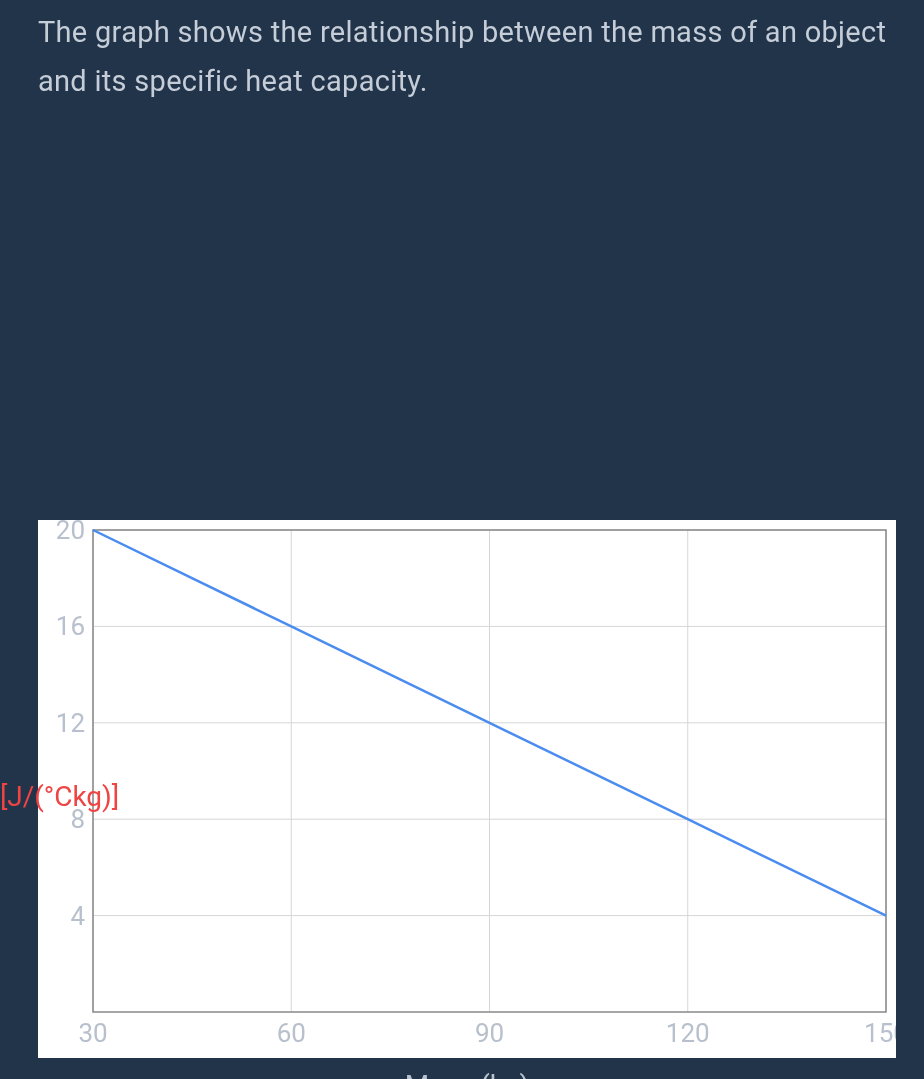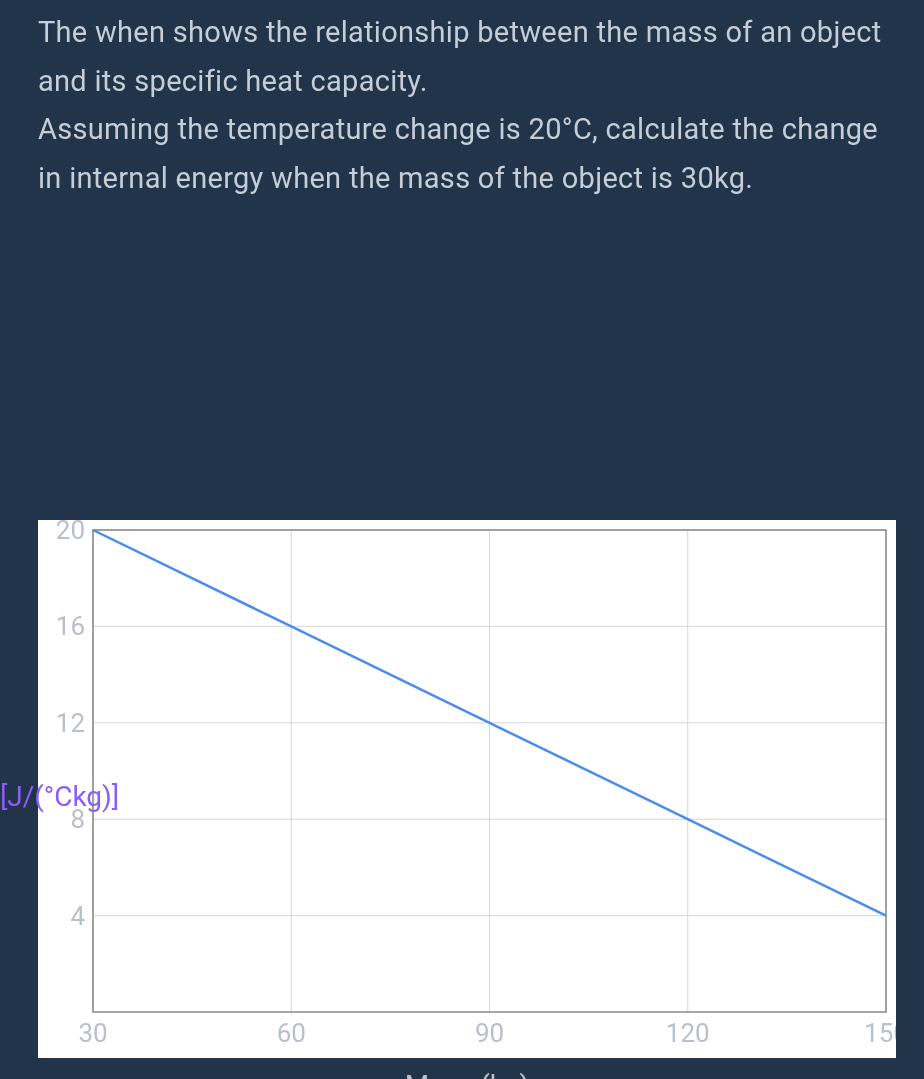--- a/index.html
+++ b/index.html
@@ -32,21 +32,21 @@
     left:0;
     top:0;
     width:100%;
     height:100%;
   }
   .ylabel-c{
     position:absolute;
     left:-38px;
     top:260px;
     width:120px;
-    color:#8b5cf6;
+    color:#ef4444;
     font-size:28px;
     pointer-events:none;
   }
   .xlabel-c{
     position:absolute;
     left:0;
     bottom:-44px;
     width:100%;
     text-align:center;
     color:#b7c0cc;
@@ -55,22 +55,22 @@
   }
   .tick{
     fill:#b7c0cc;
     font-size:26px;
   }
 </style>
 </head>
 <body>
 
 <div class="question">
-  <span>The when shows the relationship between the mass of an object and its specific heat capacity.</span><br>
-  <span>Assuming the temperature change is 20°C, calculate the change in internal energy when the mass of the object is 30kg.</span><br>
+  <span>The graph shows the relationship between the mass of an object and its specific heat capacity.</span><br>
+  <br>
 </div>
 
 <div class="chart-container">
   <svg class="chart-svg" viewBox="0 0 858 538">
       <line x1="55" y1="10" x2="55" y2="492" stroke="#d6d6d6" stroke-width="1"></line>
       <line x1="253.25" y1="10" x2="253.25" y2="492" stroke="#d6d6d6" stroke-width="1"></line>
       <line x1="451.5" y1="10" x2="451.5" y2="492" stroke="#d6d6d6" stroke-width="1"></line>
       <line x1="649.75" y1="10" x2="649.75" y2="492" stroke="#d6d6d6" stroke-width="1"></line>
       <line x1="848" y1="10" x2="848" y2="492" stroke="#d6d6d6" stroke-width="1"></line>
       <line x1="55" y1="395.6" x2="848" y2="395.6" stroke="#d6d6d6" stroke-width="1"></line>

